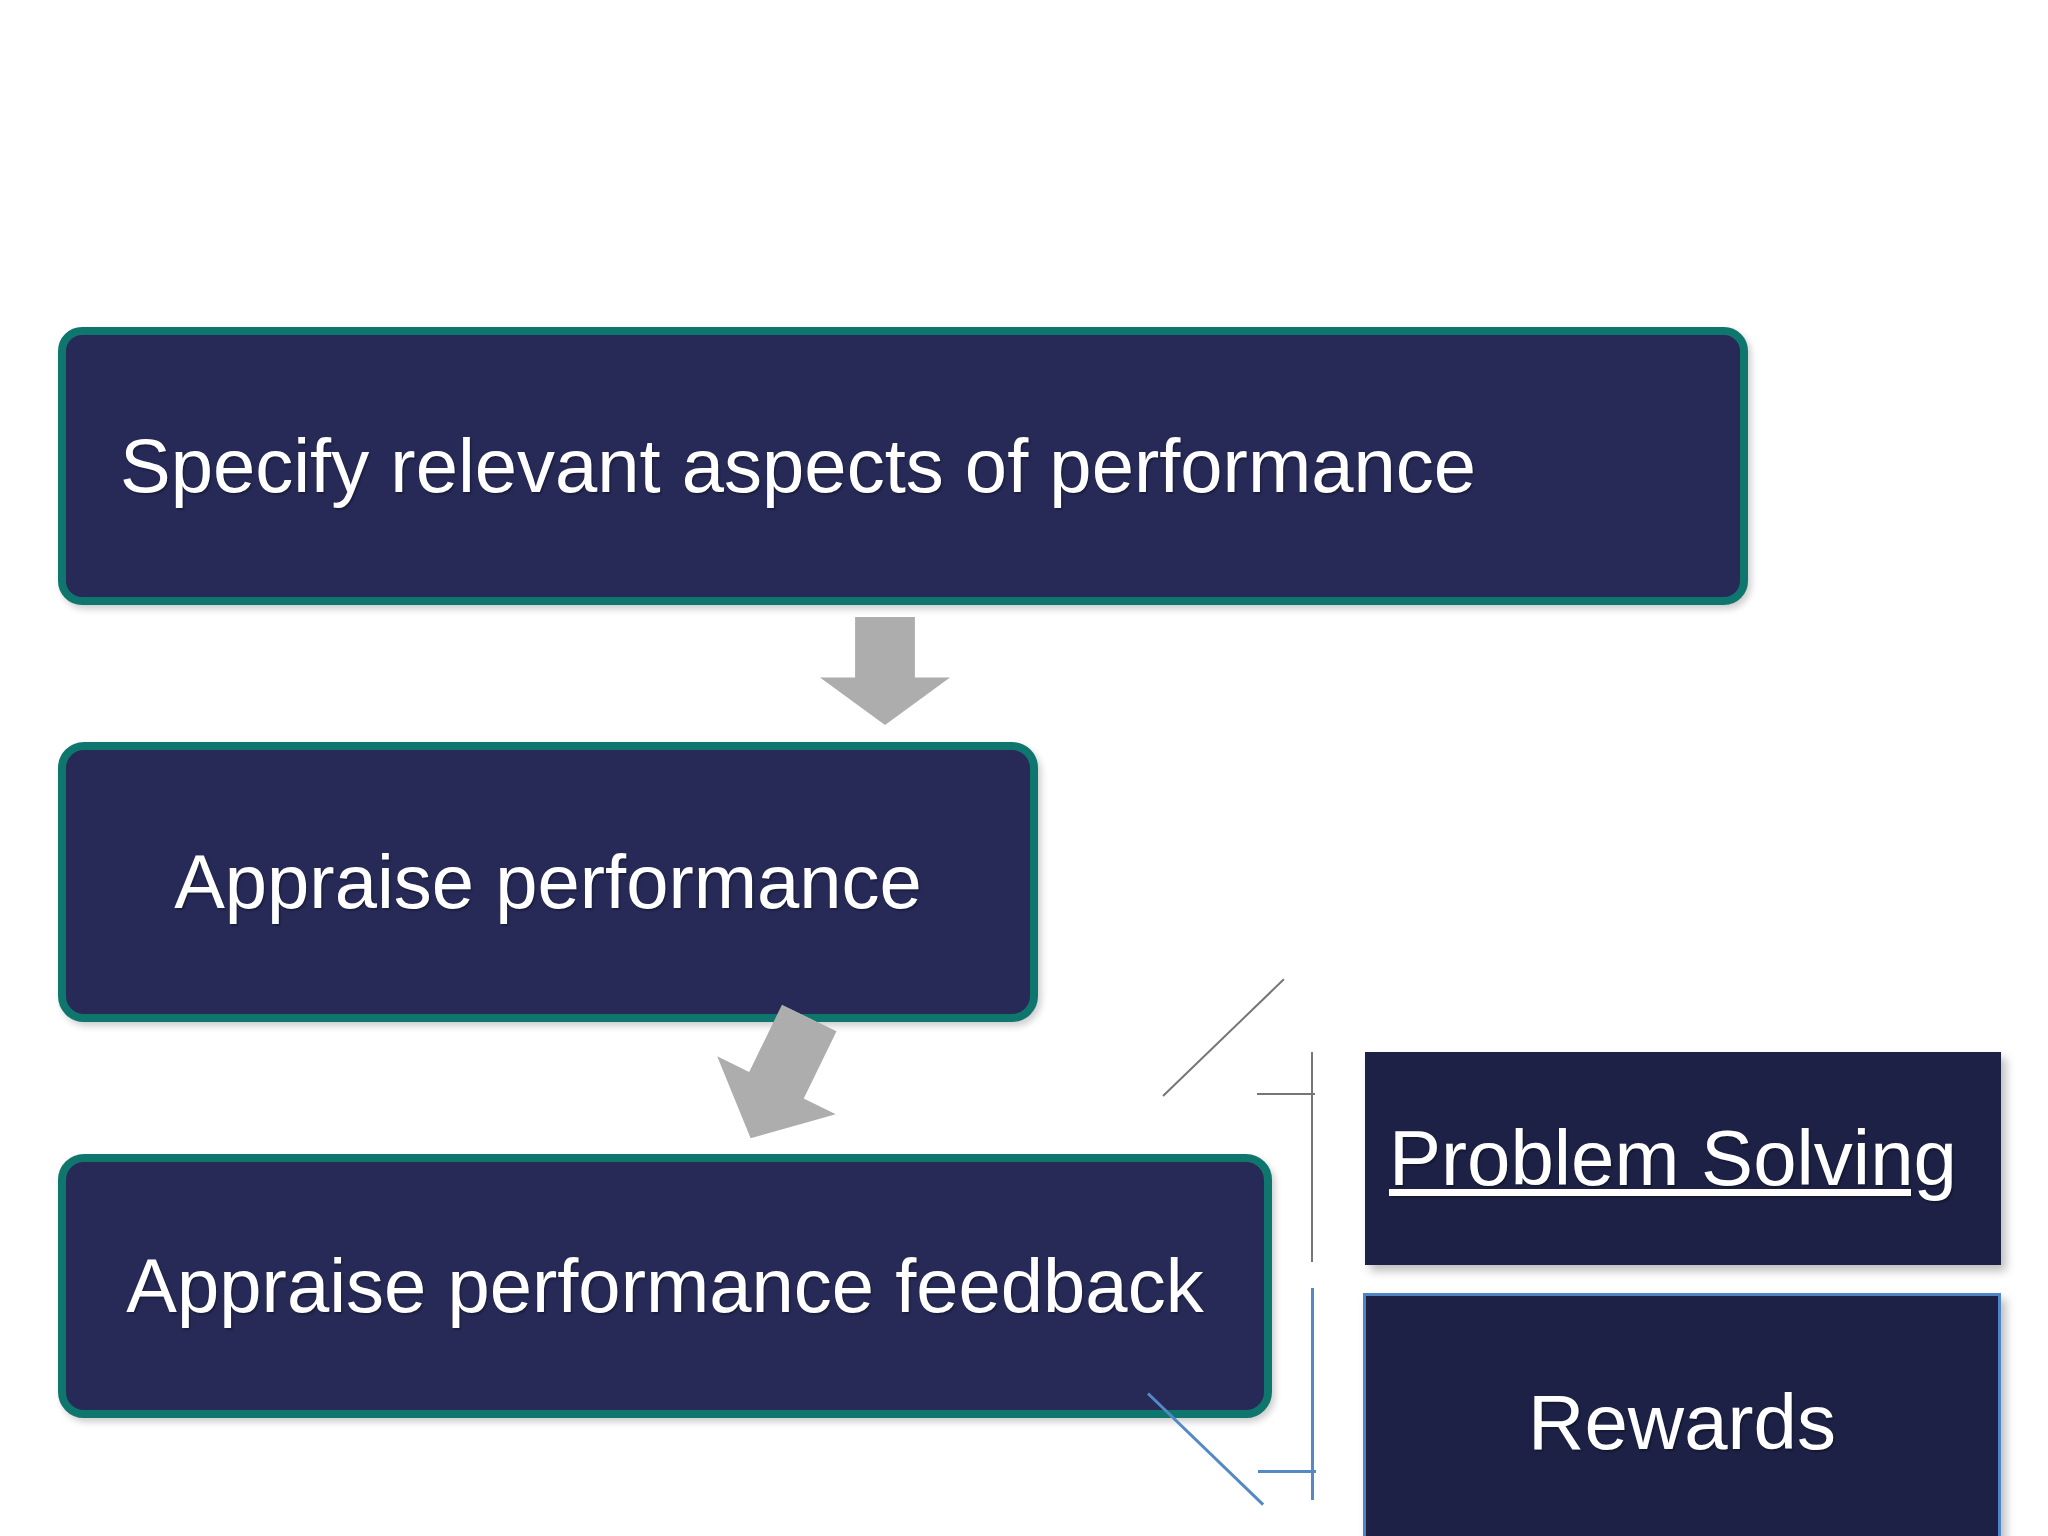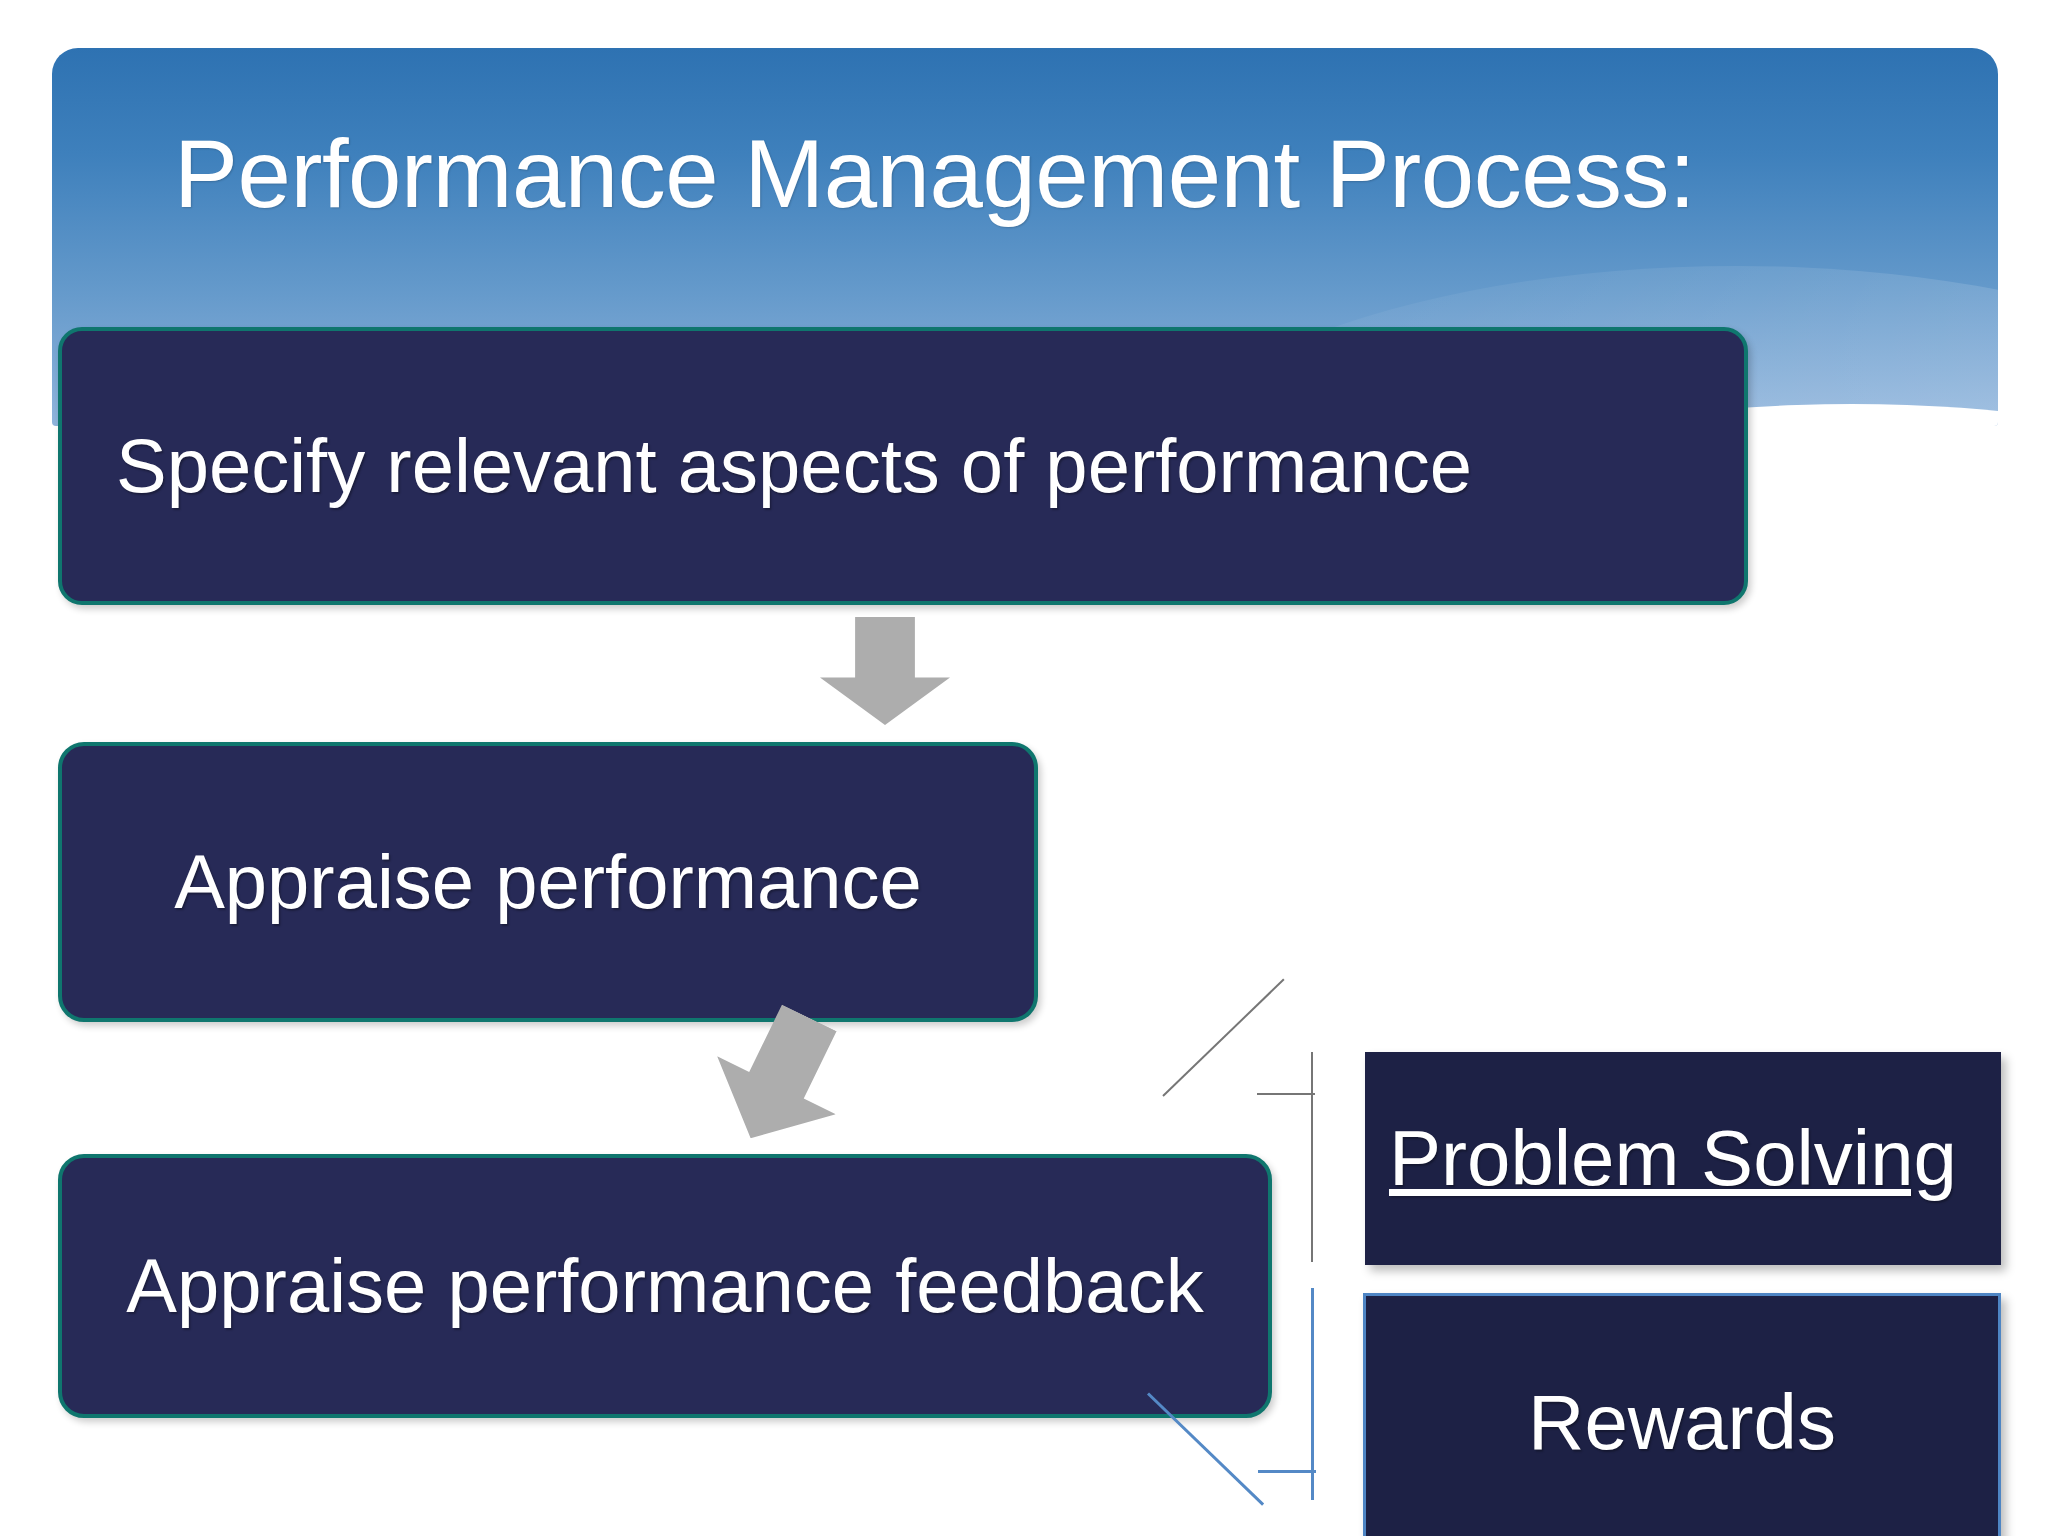--- a/index.html
+++ b/index.html
@@ -95,21 +95,21 @@
     font-weight: 400;
     letter-spacing: -0.5px;
     white-space: nowrap;
     text-shadow: 1px 1px 2px rgba(0,0,0,0.18);
   }
 
   
   .proc-box {
     position: absolute;
     background: #272A57;
-    border: 4px solid #0f766e;
+    border: 8px solid #0f766e;
     border-radius: 26px;
     box-sizing: border-box;
     color: #ffffff;
     display: flex;
     align-items: center;
     box-shadow: 3px 4px 7px rgba(0,0,0,0.20);
   }
   .proc-box .txt {
     width: 100%;
     font-size: 76px;
@@ -254,27 +254,20 @@
     width: 3px;
     height: 212px;
     background: #5489C6;
   }
 </style>
 </head>
 <body>
 
 <div id="slide">
 
-  <div class="title-banner">
-    <div class="banner-swoosh-fill"></div>
-    <div class="banner-swoosh-line-a"></div>
-    <div class="banner-swoosh-line-b"></div>
-    <div class="banner-bottom-clip"></div>
-    <div class="slide-title">Performance Management Process:</div>
-  </div>
 
   <div class="proc-box" id="box-specify">
     <div class="txt">Specify relevant aspects of performance</div>
   </div>
 
   <div class="arrow" id="arrow-1"></div>
 
   <div class="proc-box" id="box-appraise">
     <div class="txt">Appraise performance</div>
   </div>

